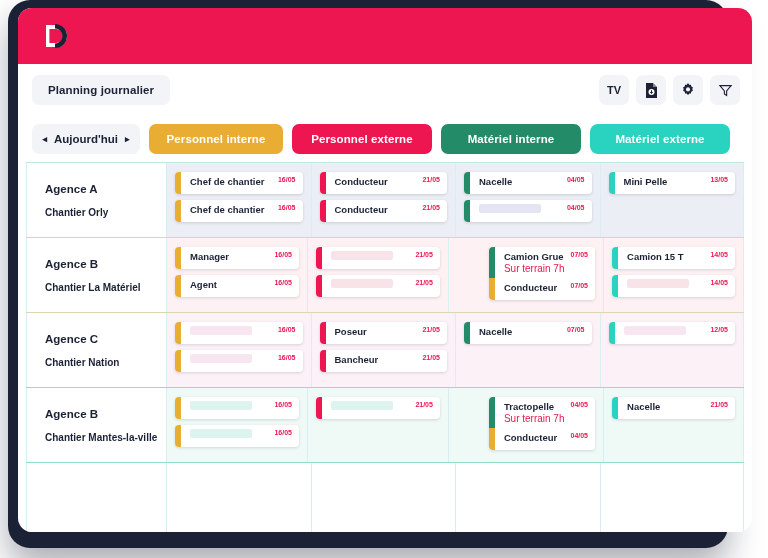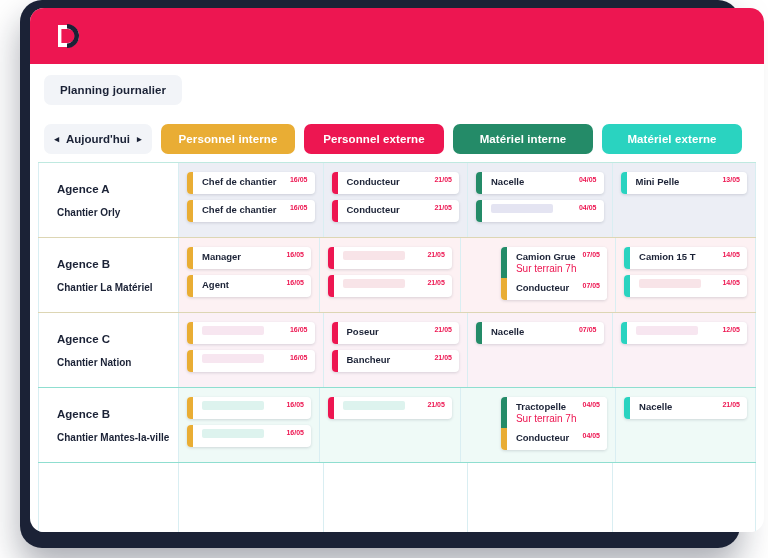--- a/index.html
+++ b/index.html
@@ -6,21 +6,21 @@
   html, body {
     width: 768px; height: 558px;
     background: #ffffff;
     font-family: "Liberation Sans", sans-serif;
     overflow: hidden;
   }
 
   
   .device {
     position: absolute;
-    left: 20px; top: 0px;
+    left: 8px; top: 0px;
     width: 720px; height: 548px;
     background: #1b2236;
     border-radius: 22px;
     box-shadow: 0 18px 34px rgba(15,20,40,0.35);
   }
   .device-inner {
     position: absolute;
     left: 10px; top: 8px;
     width: 734px; height: 524px;
     background: #ffffff;
@@ -103,21 +103,21 @@
     color: #ffffff;
     font-size: 11.5px;
     font-weight: bold;
     letter-spacing: .1px;
     cursor: pointer; border: none;
     padding: 0 10px;
   }
   .tab.t0 { width: 134px; }
   .tab.t1 { width: 140px; }
   .tab.t2 { width: 140px; }
-  .tab.t3 { width: 140px; }
+  .tab.t3 { width: 140px; border-radius: 8px; }
 
   
   .grid { padding: 0 8px 0 8px; }
   .grow {
     display: grid;
     grid-template-columns: 140px 1fr 1fr 1fr 1fr;
     border-top: 1px solid #bfe9e0;
   }
   .grow.last { border-bottom: 1px solid #bfe9e0; }
   .gcell {
@@ -215,20 +215,44 @@
         <svg width="34" height="34" viewBox="0 0 34 34">
           <path d="M8 6 h10 a11 11 0 0 1 0 22 h-10 v-4 h10 a7 7 0 0 0 0 -14 h-10 z" fill="#ffffff"></path>
           <path d="M17 5 a12 12 0 0 1 0 24 v-4.5 a7.5 7.5 0 0 0 0 -15 z" fill="#1b2236"></path>
           <rect x="8" y="6" width="3.4" height="22" fill="#ffffff"></rect>
         </svg>
       </div>
     </div>
 
     <div class="toolbar">
       <button class="chip">Planning journalier</button>
+      <div class="tool-icons">
+        <button class="icon-btn">
+            <span>TV</span>
+          </button>
+        <button class="icon-btn">
+          <svg width="13" height="15" viewBox="0 0 13 15" fill="#1b2236">
+            <path d="M1 0h7l4 4v11H1z"></path>
+            <path d="M8 0l4 4H8z" fill="#ffffff" opacity="0.45"></path>
+            <circle cx="6.5" cy="9" r="3" fill="#ffffff"></circle>
+            <path d="M6.5 7.2v3.2M5.2 9.2l1.3 1.3 1.3-1.3" stroke="#1b2236" stroke-width="1" fill="none"></path>
+          </svg>
+        </button>
+        <button class="icon-btn">
+          <svg width="14" height="14" viewBox="0 0 24 24" fill="#1b2236">
+            <path d="M12 0l2 3h3l.6 3.2 2.8 1.1-1 3.1 1 3.1-2.8 1.1L17 18h-3l-2 3-2-3H7l-.6-3.4-2.8-1.1 1-3.1-1-3.1L6.4 6.2 7 3h3z"></path>
+            <circle cx="12" cy="11" r="3.6" fill="#f2f4f8"></circle>
+          </svg>
+        </button>
+        <button class="icon-btn">
+          <svg width="15" height="15" viewBox="0 0 20 20" fill="none" stroke="#1b2236" stroke-width="1.5">
+            <path d="M2.5 3.5h15l-6 7v6l-3-2v-4z"></path>
+          </svg>
+        </button>
+      </div>
     </div>
 
     <div class="tabrow">
       <button class="navchip">
         <span class="arr">◂</span>
         <span>Aujourd'hui</span>
         <span class="arr">▸</span>
       </button>
       <button class="tab t0" style="background: rgb(233, 173, 52);">Personnel interne</button>
       <button class="tab t1" style="background: rgb(237, 22, 81);">Personnel externe</button>

